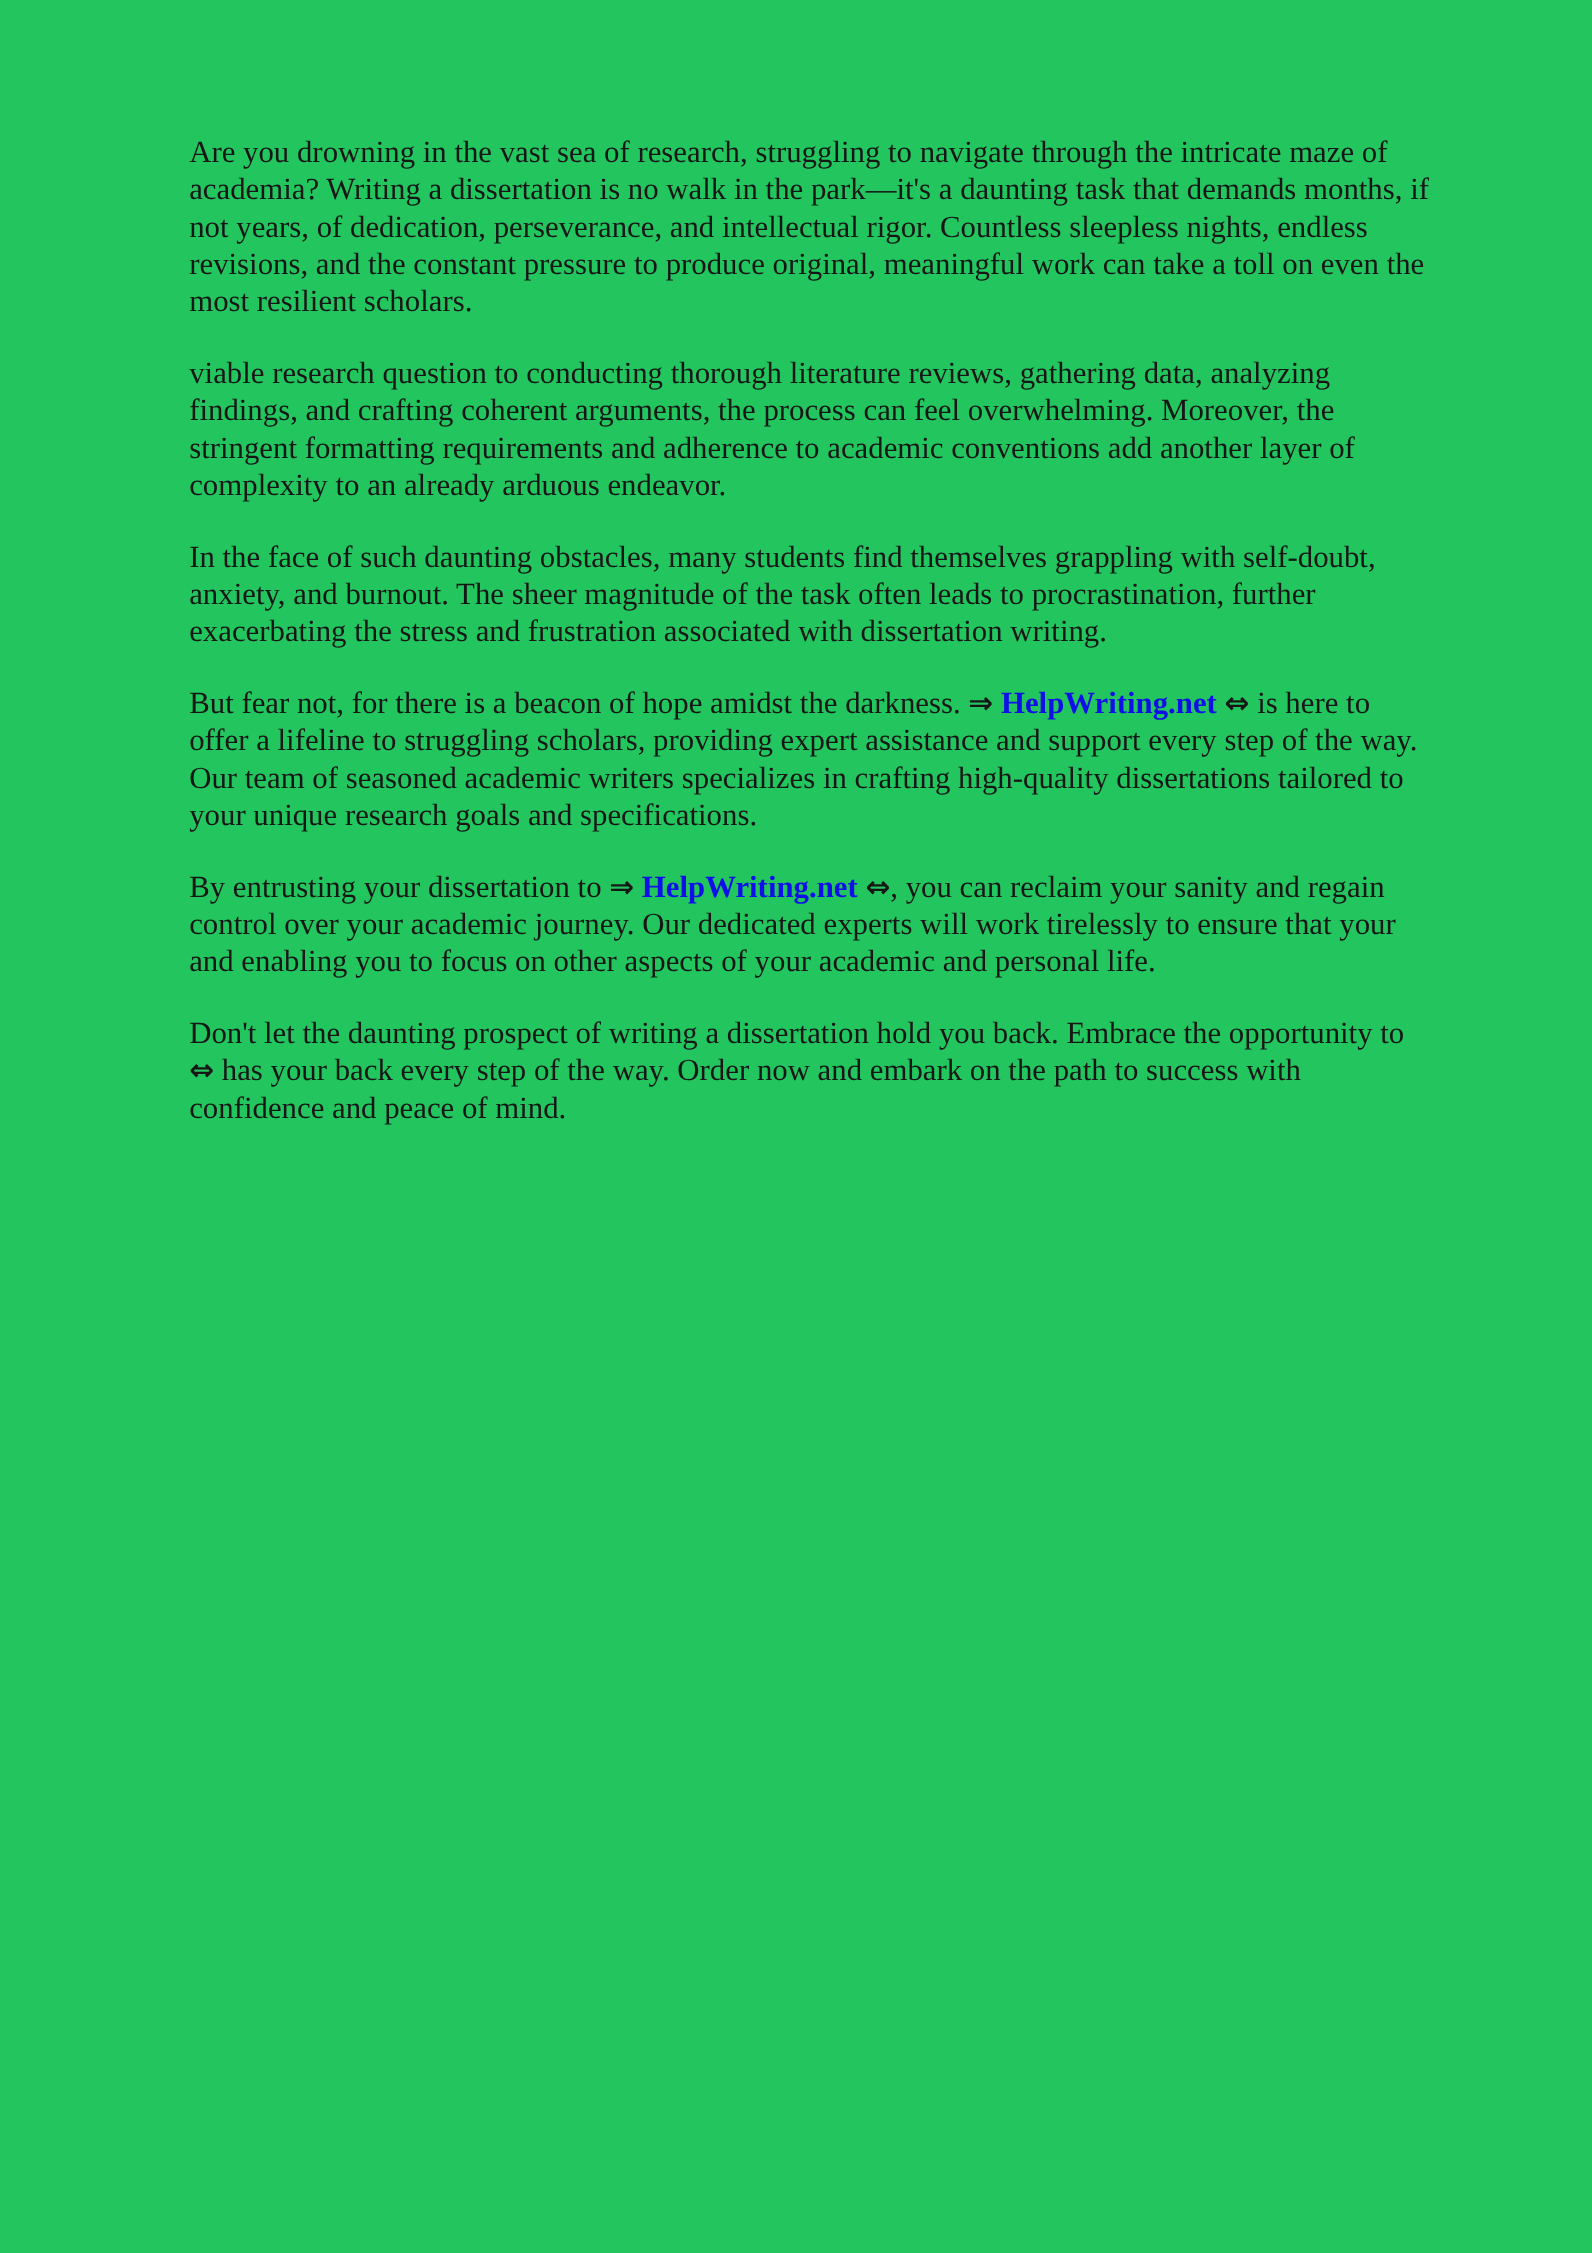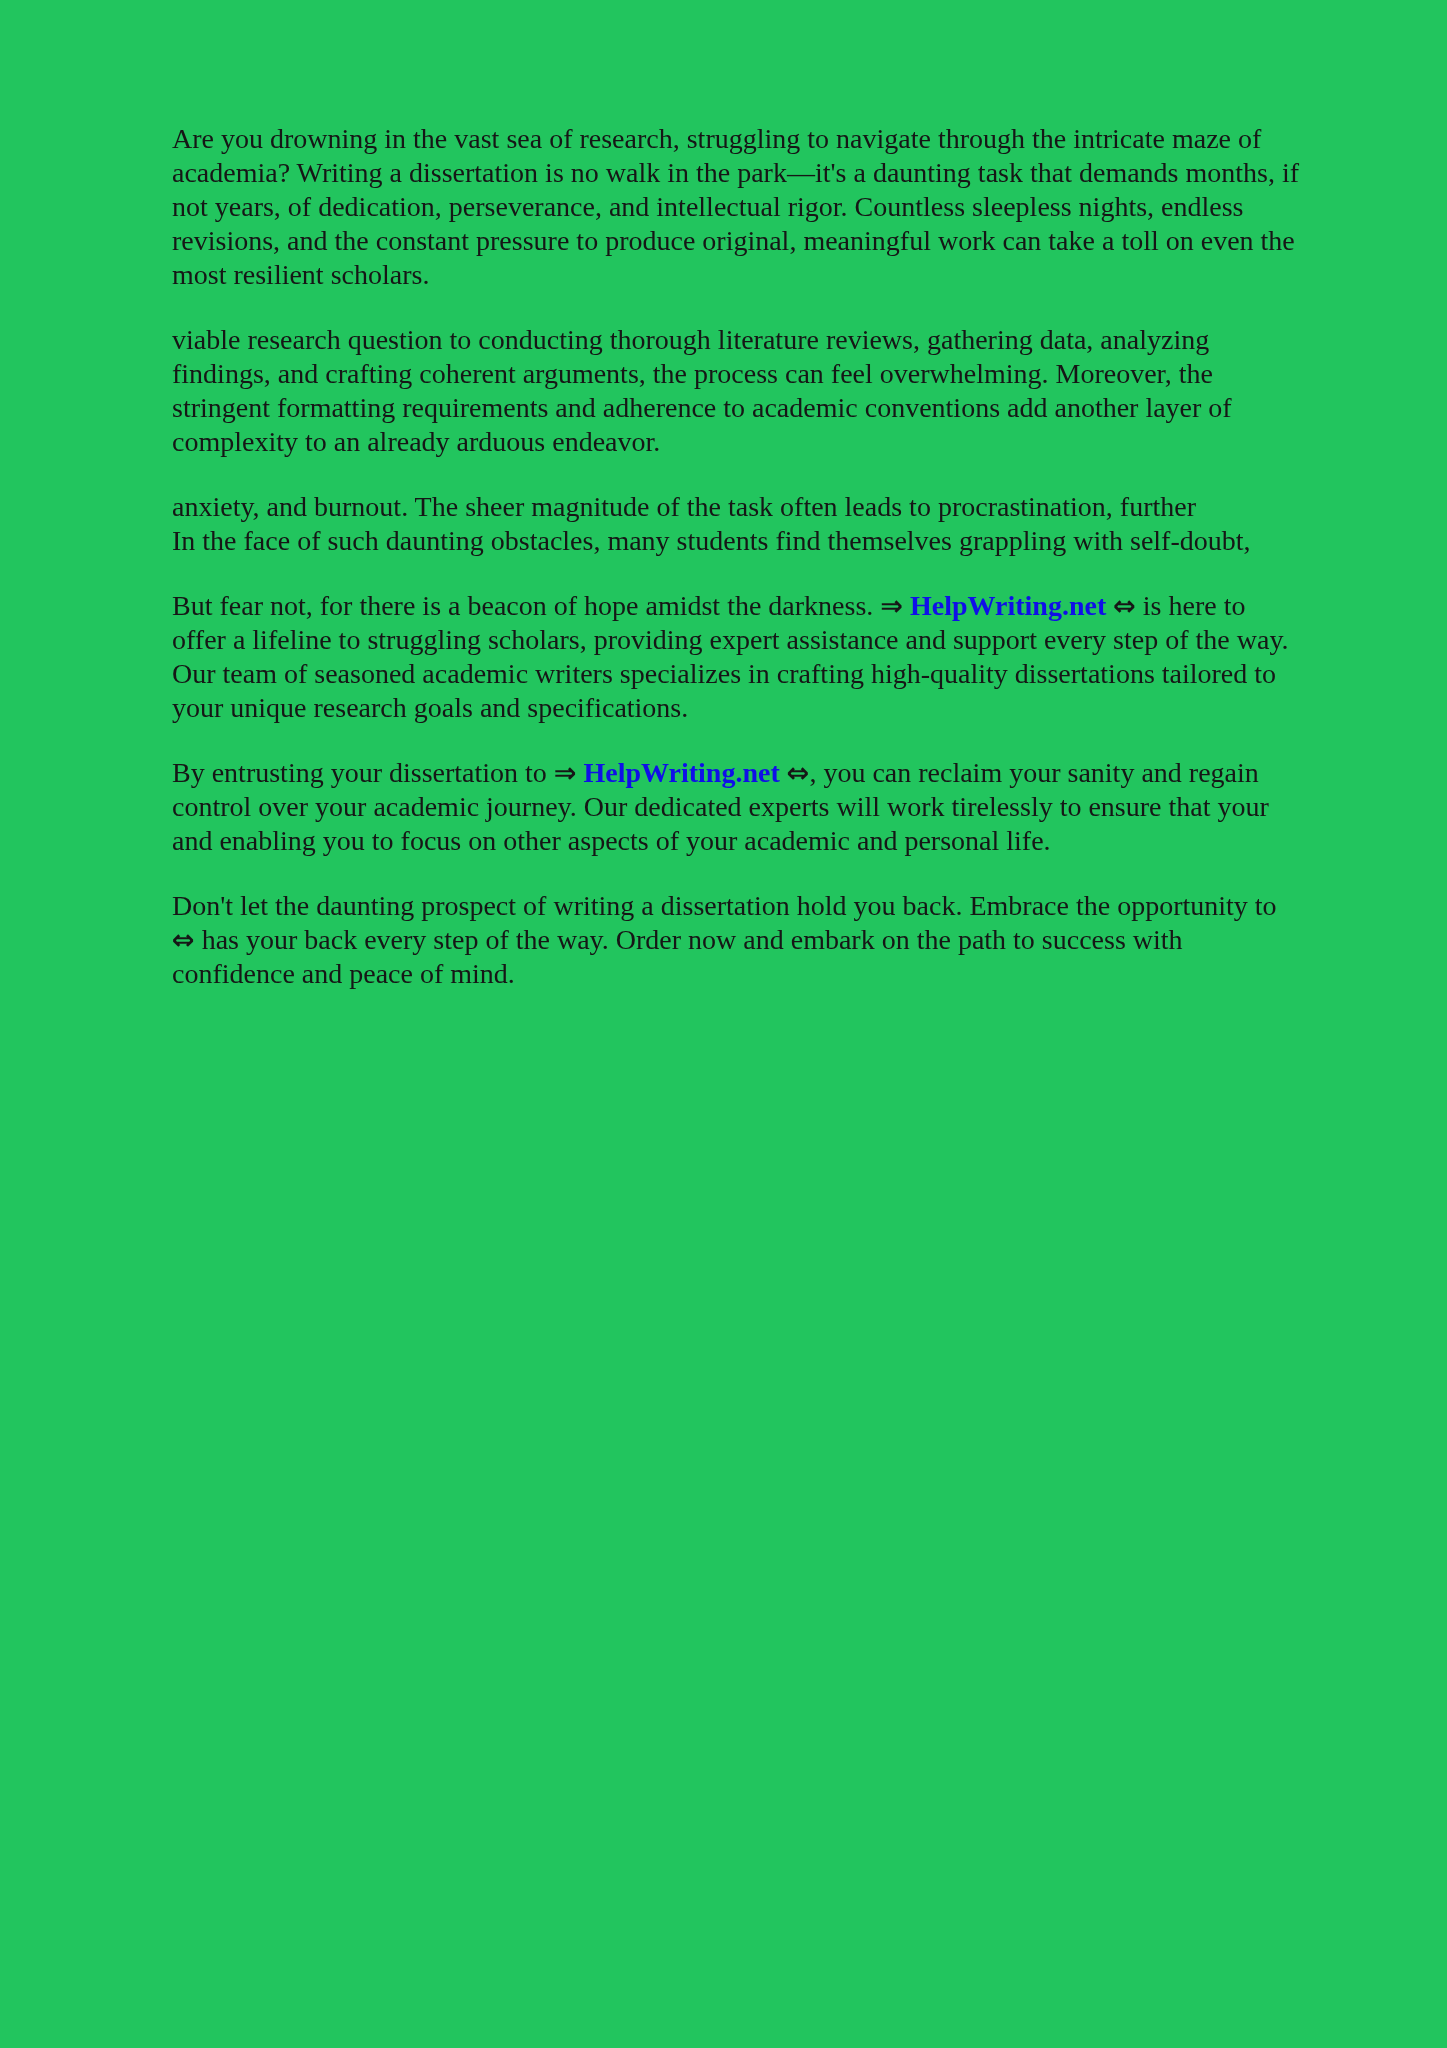--- a/index.html
+++ b/index.html
@@ -58,22 +58,23 @@
         <span class="line"><span>revisions, and the constant pressure to produce original, meaningful work can take a toll on even the</span></span>
         <span class="line"><span>most resilient scholars.</span></span>
       </p>
       <p>
         <span class="line"><span>viable research question to conducting thorough literature reviews, gathering data, analyzing</span></span>
         <span class="line"><span>findings, and crafting coherent arguments, the process can feel overwhelming. Moreover, the</span></span>
         <span class="line"><span>stringent formatting requirements and adherence to academic conventions add another layer of</span></span>
         <span class="line"><span>complexity to an already arduous endeavor.</span></span>
       </p>
       <p>
+        <span class="line"><span>In the face of such daunting obstacles, many students find themselves grappling with self-doubt,</span></span>
         <span class="line"><span>anxiety, and burnout. The sheer magnitude of the task often leads to procrastination, further</span></span>
-        <span class="line"><span>In the face of such daunting obstacles, many students find themselves grappling with self-doubt,</span></span>
+        <span class="line"><span>exacerbating the stress and frustration associated with dissertation writing.</span></span>
       </p>
       <p>
         <span class="line"><span>But fear not, for there is a beacon of hope amidst the darkness. </span><span class="arrow">⇒</span><span> </span><a class="link" href="#" style="color: rgb(16, 15, 232);">HelpWriting.net</a><span> </span><span class="arrow">⇔</span><span> is here to</span></span>
         <span class="line"><span>offer a lifeline to struggling scholars, providing expert assistance and support every step of the way.</span></span>
         <span class="line"><span>Our team of seasoned academic writers specializes in crafting high-quality dissertations tailored to</span></span>
         <span class="line"><span>your unique research goals and specifications.</span></span>
       </p>
       <p>
         <span class="line"><span>By entrusting your dissertation to </span><span class="arrow">⇒</span><span> </span><a class="link" href="#" style="color: rgb(16, 15, 232);">HelpWriting.net</a><span> </span><span class="arrow">⇔</span><span>, you can reclaim your sanity and regain</span></span>
         <span class="line"><span>control over your academic journey. Our dedicated experts will work tirelessly to ensure that your</span></span>

